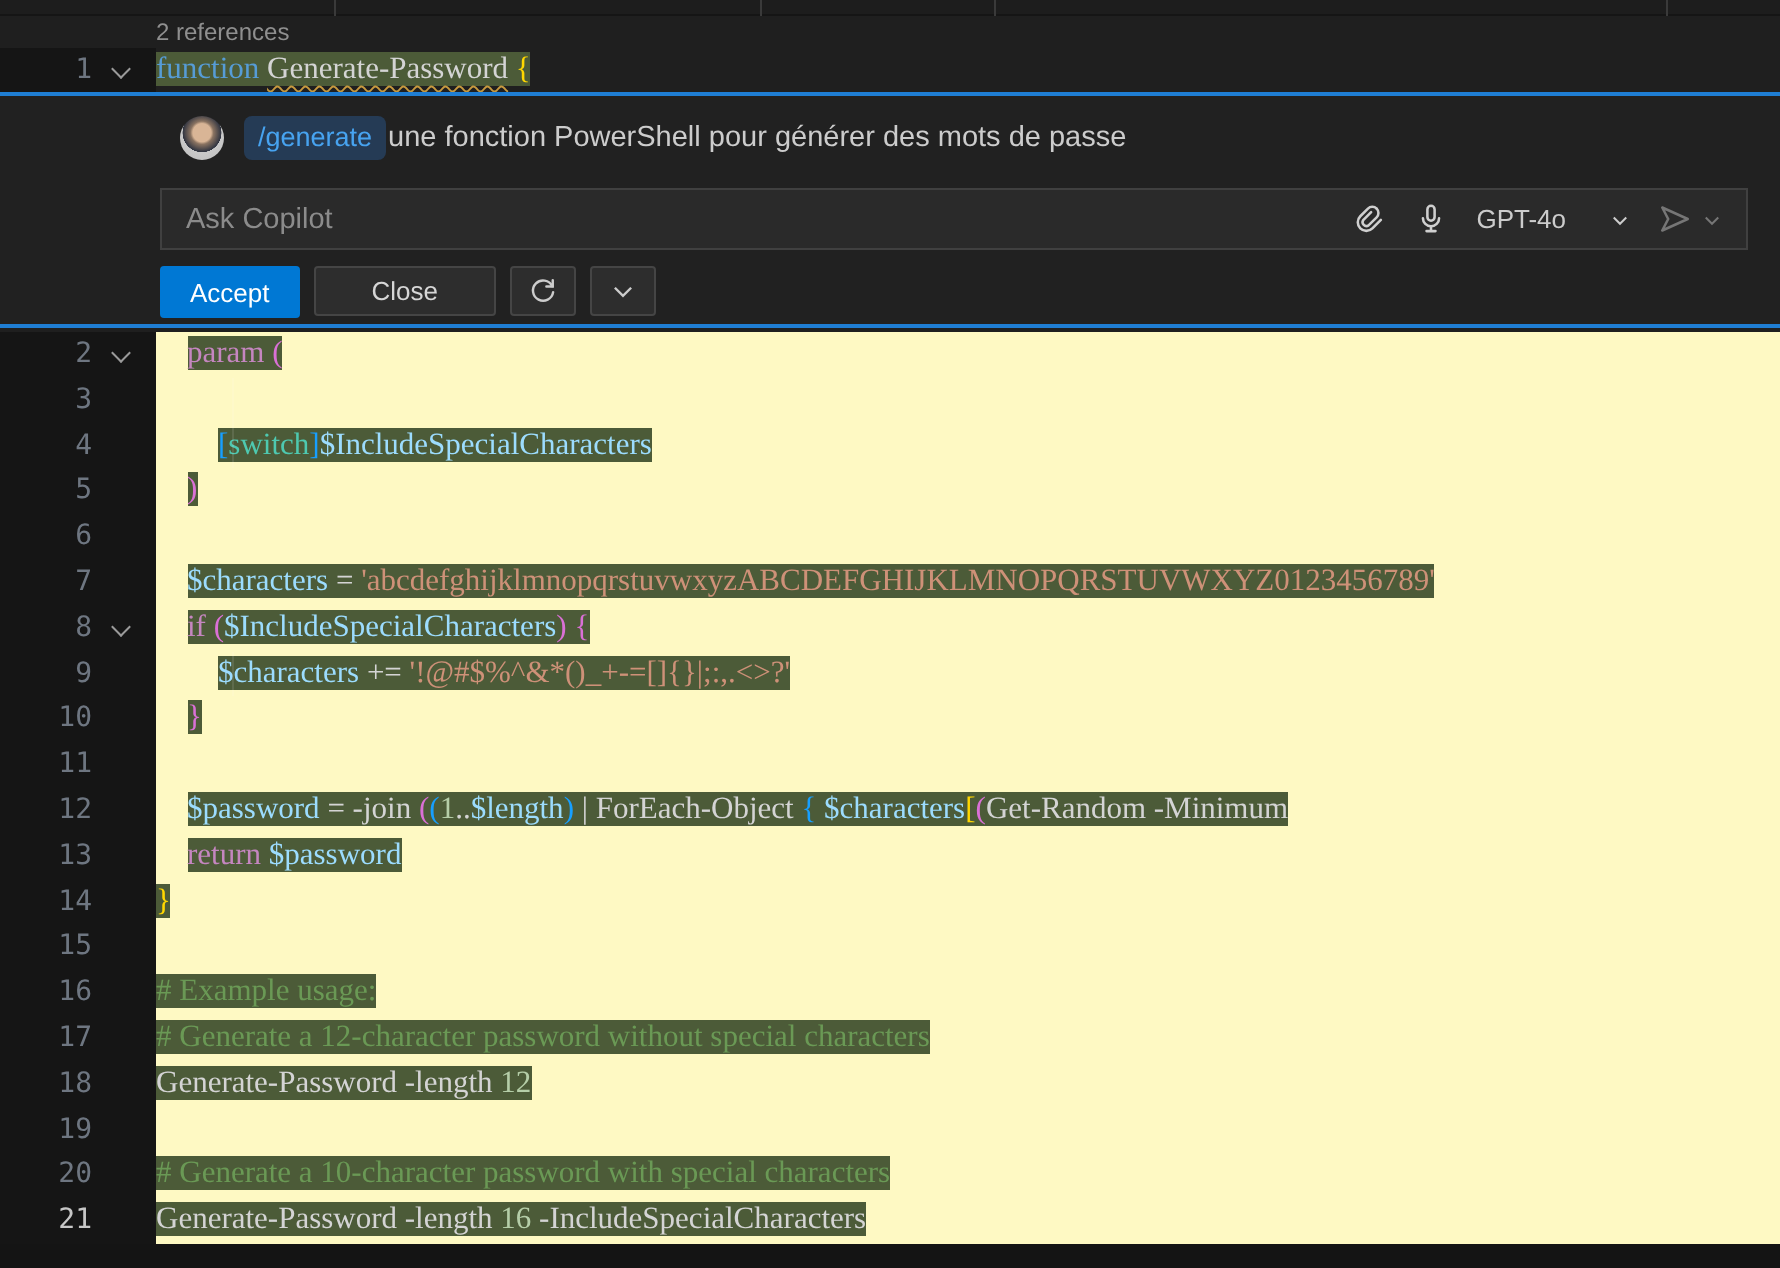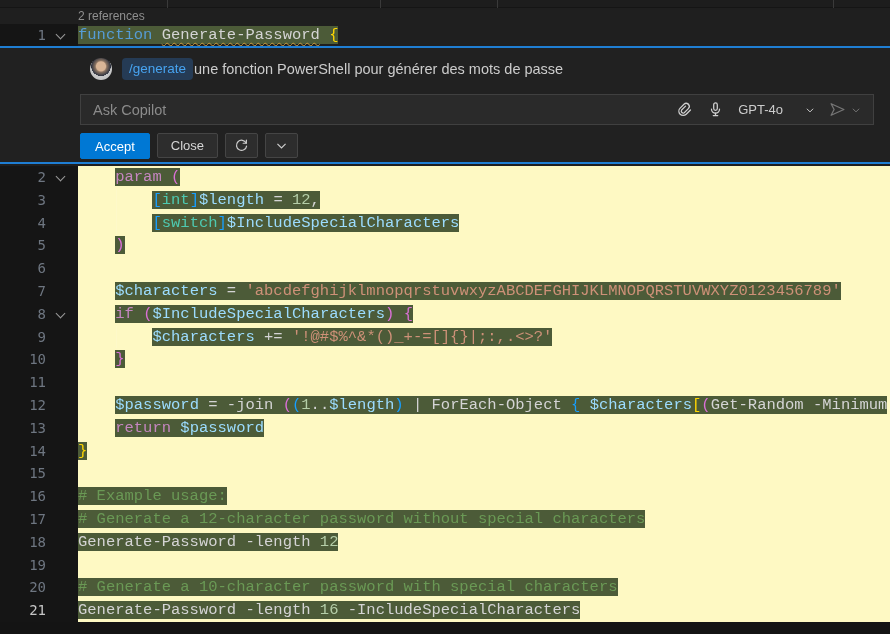--- a/index.html
+++ b/index.html
@@ -21,21 +21,21 @@
   .gut  { width:78px; flex:0 0 78px; background:#151515; display:flex; }
   .lnum { width:46px; text-align:right; color:#6e7681;
           font-family:"DejaVu Sans Mono", monospace; font-size:14px; }
   .lnum.active { color:#c6c6c6; }
   .foldslot { width:32px; position:relative; }
   .fold { position:absolute; left:10px; top:7px; width:8px; height:8px; cursor:pointer; }
   .fold::before { content:""; position:absolute; left:1px; top:0px; width:6px; height:6px;
                   border-right:1.4px solid #9a9a9a; border-bottom:1.4px solid #9a9a9a;
                   transform:rotate(45deg); }
   .ctext { flex:1; white-space:pre; overflow:hidden; position:relative;
-           font-family:Liberation Mono, monospace; font-size:15.5px; color:#d4d4d4; }
+           font-family:Liberation Serif, serif; font-size:15.5px; color:#d4d4d4; }
   .crow.inserted .ctext { background:#fef9c3; }
   .hl { background:#4c5b38; }
   .guide { position:absolute; left:38px; top:0; bottom:0; width:1px;
            background:rgba(255,255,255,0.10); }
 
   .tok.kw   { color:#569cd6; }
   .tok.pink { color:#c586c0; }
   .tok.type { color:#4ec9b0; }
   .tok.var  { color:#9cdcfe; }
   .tok.str  { color:#ce9178; }
@@ -75,21 +75,21 @@
   .input-icons { display:flex; align-items:center; gap:14px; padding-right:12px; }
   .icon16 { width:17px; height:17px; display:inline-flex; cursor:pointer; }
   .model-picker { display:flex; align-items:center; gap:22px; color:#cccccc;
                   font-size:13px; cursor:pointer; }
   .send-group { display:flex; align-items:center; gap:5px; }
 
   .chat-actions { position:absolute; left:80px; top:85px; display:flex; gap:7px; }
   .btn { height:25px; border-radius:2px; font-size:13px; display:flex;
          align-items:center; justify-content:center; cursor:pointer; }
   .btn-primary { background:#0078d4; color:#ffffff; padding:12px 14px; border:1px solid #0078d4; }
-  .btn-secondary { background:#2d2d2d; color:#d6d6d6; padding:0 13px; border:1px solid #454545; }
+  .btn-secondary { background:#2d2d2d; color:#d6d6d6; padding:0 28px; border:1px solid #454545; }
   .btn-icon { background:#2d2d2d; border:1px solid #454545; width:33px; }
   .btn-icon svg { stroke:#cccccc; }
 </style>
 </head>
 <body>
 
 <div id="stage">
 
   <div class="top-strip">
     <div class="tab-sep" style="left:167px"></div>
@@ -178,21 +178,21 @@
             <span class="fold"></span>
           </span>
         </div>
         <div class="ctext">    <span class="hl"><span class="tok pink">param</span><span class="tok txt"> </span><span class="tok b2">(</span></span></div>
       </div>
       <div class="crow inserted">
         <div class="gut">
           <span class="lnum">3</span>
           <span class="foldslot"></span>
         </div>
-        <div class="ctext"><span class="guide"></span>        <span class="hl"><span class="tok b3">[</span><span class="tok type">int</span><span class="tok b3">]</span><span class="tok var">$length</span><span class="tok txt"> = </span><span class="tok num">12</span><span class="tok txt">,</span></span></div>
+        <div class="ctext"><span class="guide"></span>        </div>
       </div>
       <div class="crow inserted">
         <div class="gut">
           <span class="lnum">4</span>
           <span class="foldslot"></span>
         </div>
         <div class="ctext"><span class="guide"></span>        <span class="hl"><span class="tok b3">[</span><span class="tok type">switch</span><span class="tok b3">]</span><span class="tok var">$IncludeSpecialCharacters</span></span></div>
       </div>
       <div class="crow inserted">
         <div class="gut">

